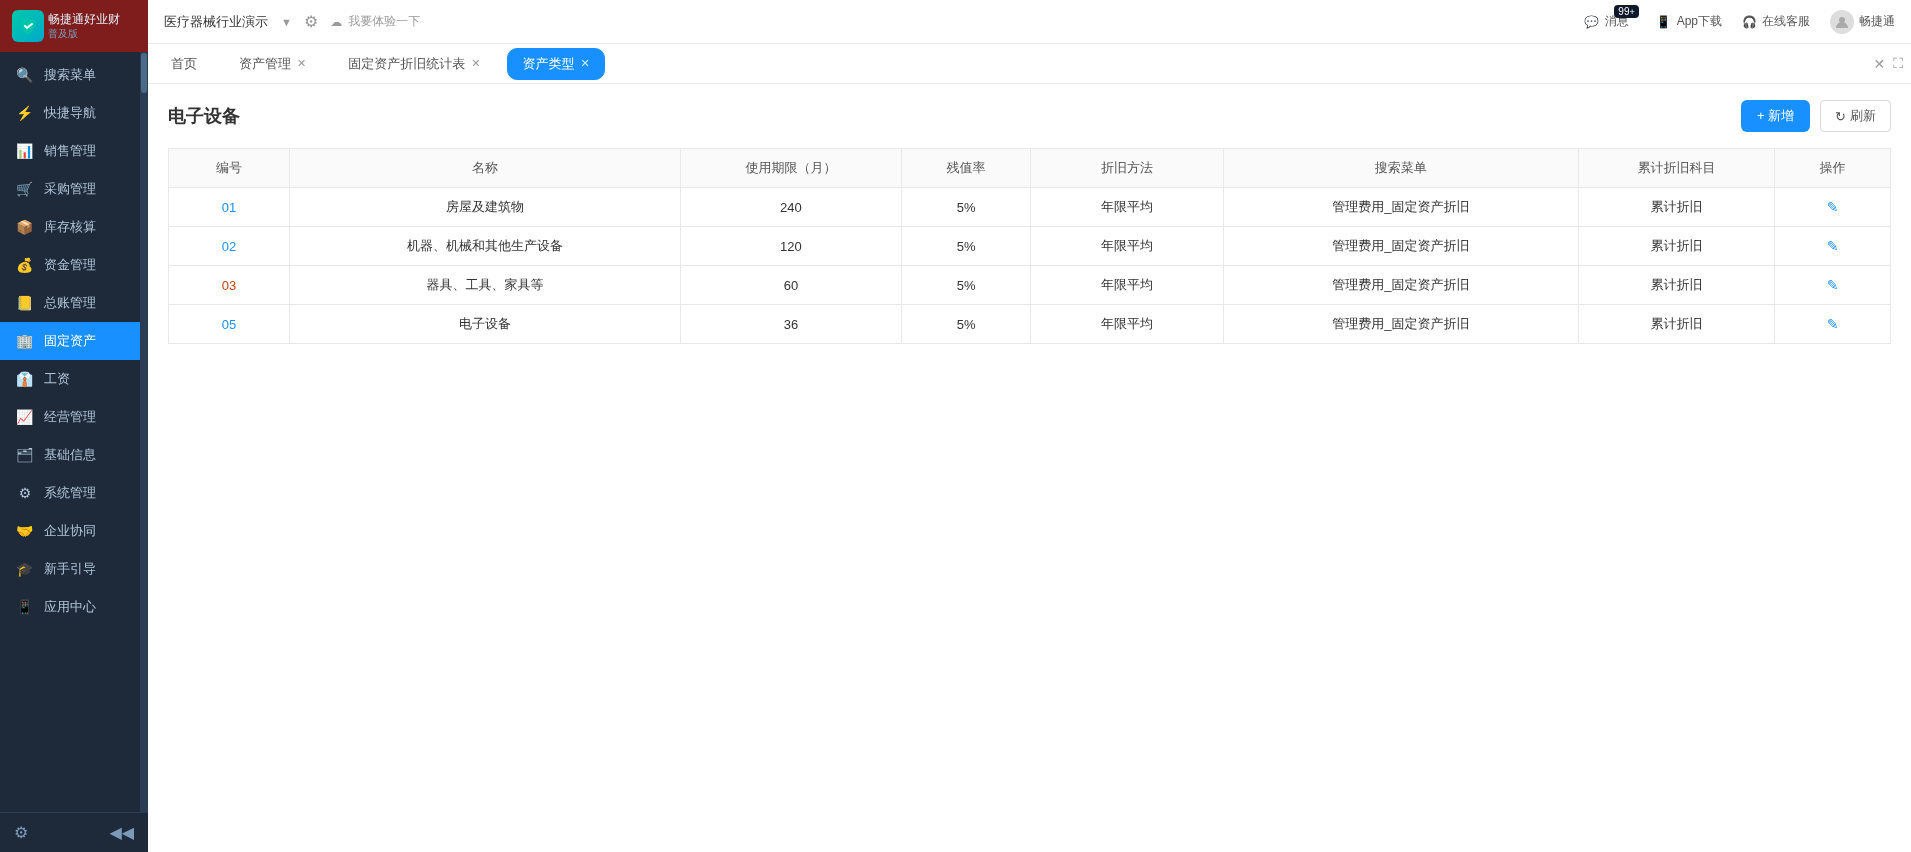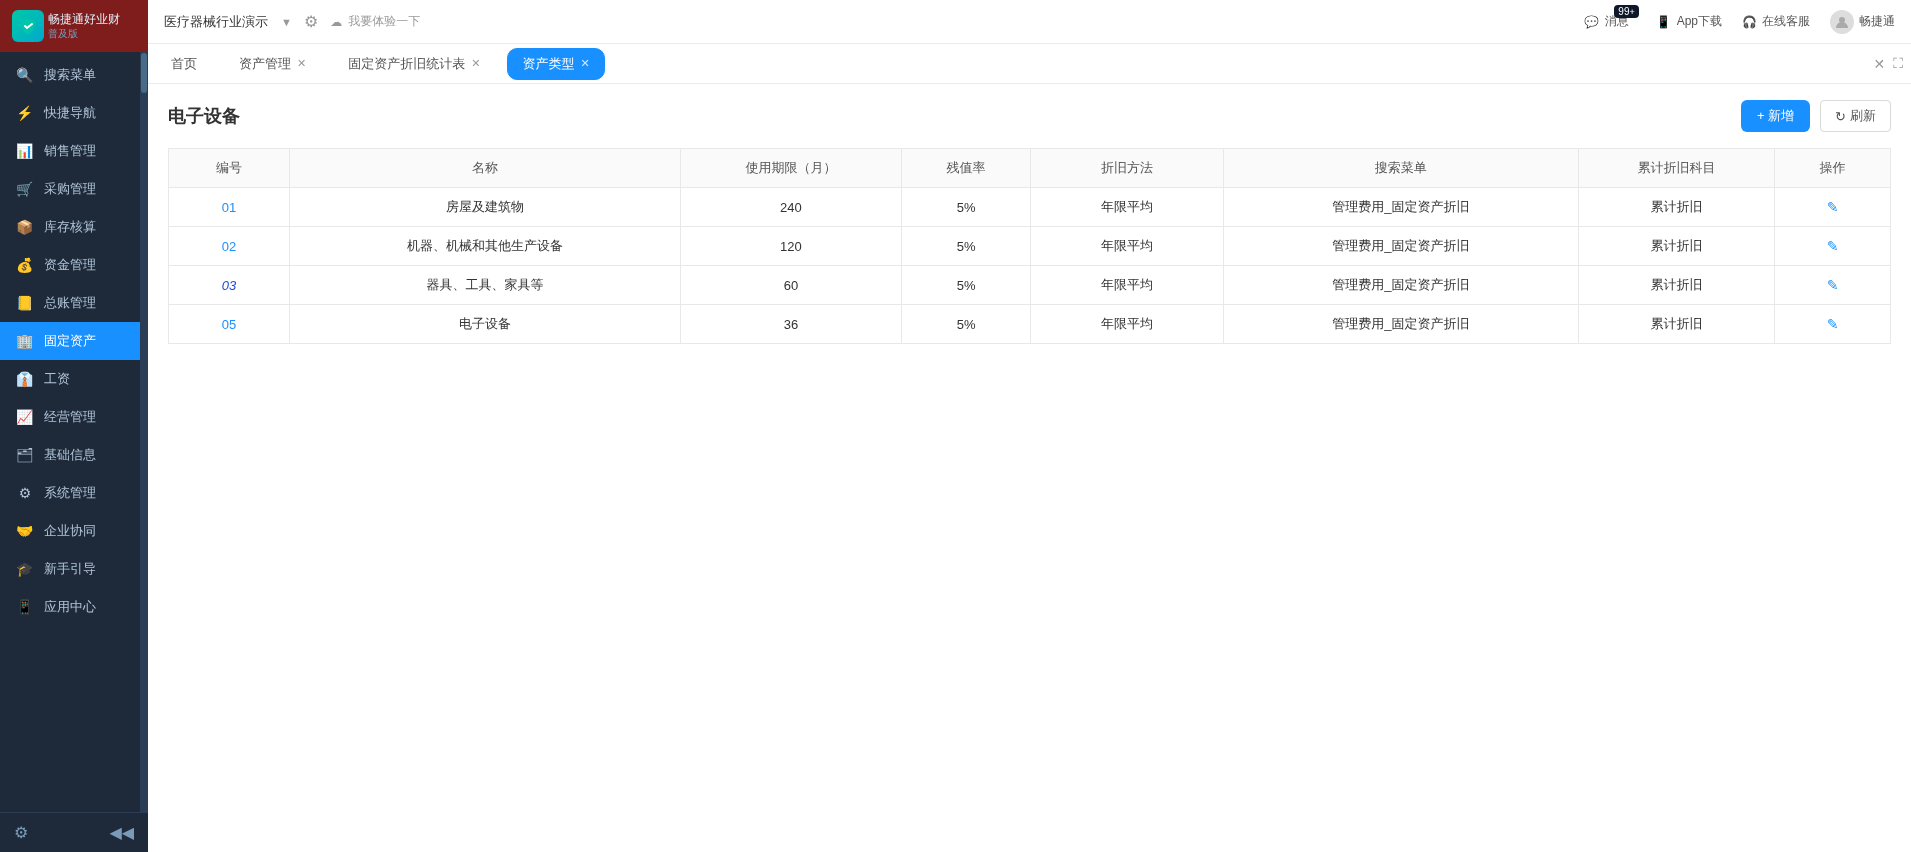--- a/index.html
+++ b/index.html
@@ -360,21 +360,21 @@
     <td style="color:#1890ff;">02</td>
     <td class="col-name">机器、机械和其他生产设备</td>
     <td>120</td>
     <td>5%</td>
     <td>年限平均</td>
     <td class="cost-subject">管理费用_固定资产折旧</td>
     <td class="cost-subject">累计折旧</td>
     <td><span class="edit-icon">✎</span></td>
   </tr>
           <tr>
-    <td style="color:#1d4ed8;font-style:italic;">03</td>
+    <td style="color:#c2410c;">03</td>
     <td class="col-name">器具、工具、家具等</td>
     <td>60</td>
     <td>5%</td>
     <td>年限平均</td>
     <td class="cost-subject">管理费用_固定资产折旧</td>
     <td class="cost-subject">累计折旧</td>
     <td><span class="edit-icon">✎</span></td>
   </tr>
           <tr>
     <td style="color:#1890ff;margin-left:17px;">05</td>

